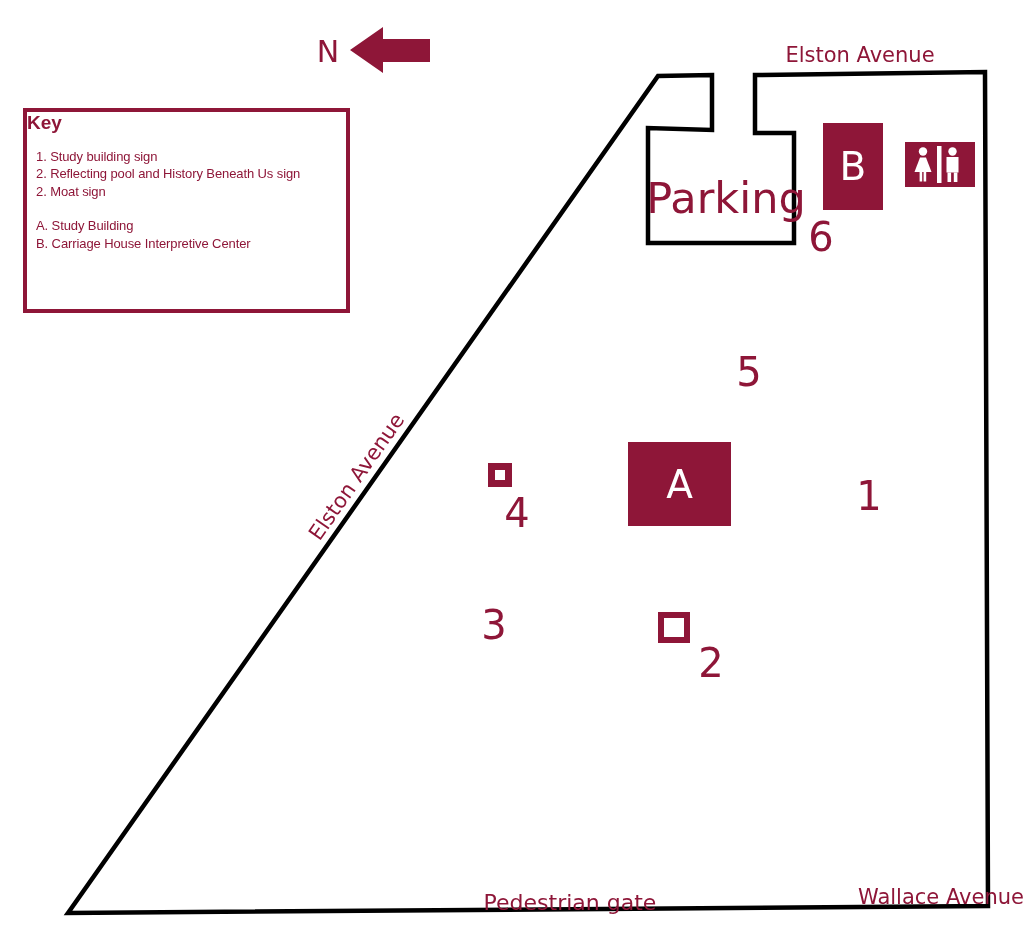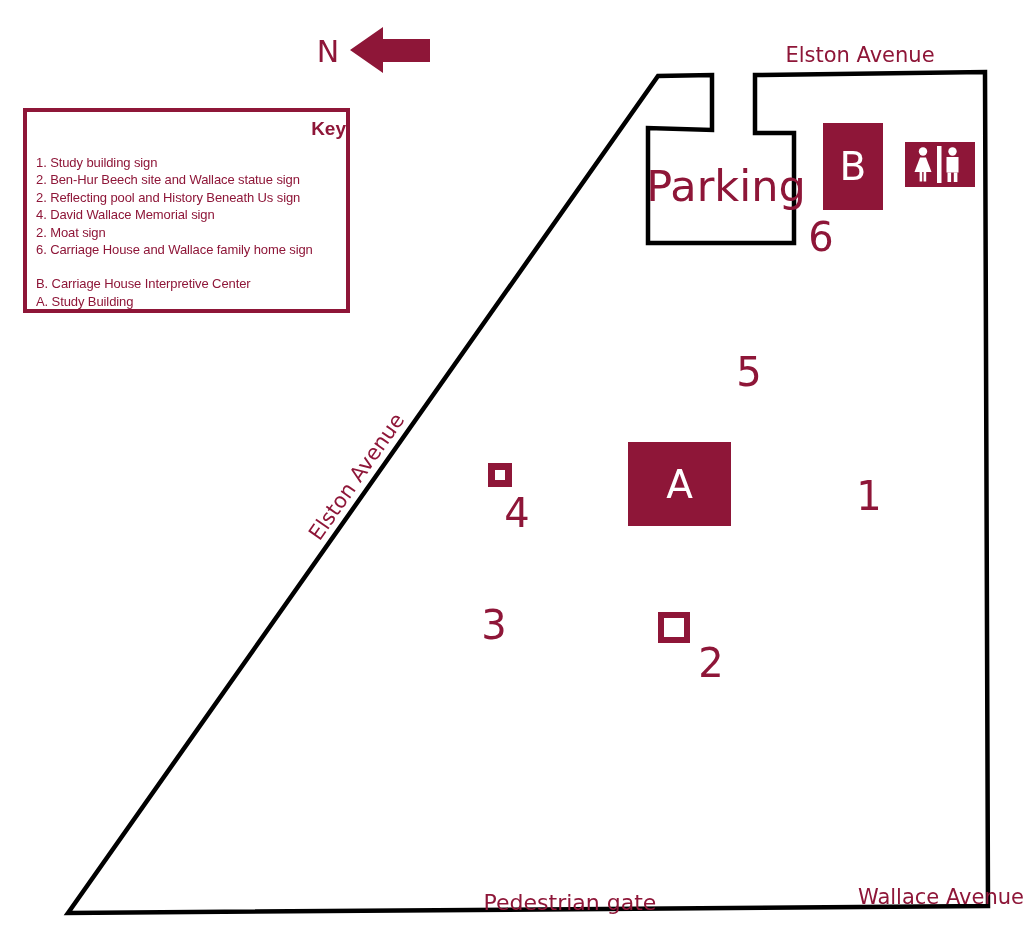--- a/index.html
+++ b/index.html
@@ -14,21 +14,21 @@
   .layer{position:absolute;left:0;top:0;}
   .lbl{
     position:absolute;
     transform:translate(-50%,-50%);
     color:#8E1638;
     white-space:nowrap;
     line-height:1;
   }
   .street{font-size:21px;}
   .marker{font-size:40px;}
-  .big{font-size:43px;}
+  .big{font-size:43px;margin-top:12px;}
   .north-n{font-size:30px;}
   .diag{transform:translate(-50%,-50%) rotate(-55deg);}
   .bldg{
     position:absolute;
     background:#8E1638;
     display:flex;
     align-items:center;
     justify-content:center;
     color:#ffffff;
   }
@@ -43,24 +43,23 @@
   .keybox{
     position:absolute;
     left:23px; top:108px;
     width:327px; height:205px;
     border:4px solid #8E1638;
     box-sizing:border-box;
     color:#8E1638;
     font-family:"Liberation Sans", sans-serif;
   }
   .key-title{
-    text-align:right;
+    text-align:left;
     font-weight:bold;
     font-size:19px;
-    margin-top:6px;
   }
   .key-items{margin-top:14px;padding:0 9px;}
   .key-item{font-size:13px;line-height:17.4px;letter-spacing:-0.1px;}
   .key-spacer{height:17px;}
 </style>
 </head>
 <body>
 
 <div class="stage">
 
@@ -87,28 +86,25 @@
       </g>
     </g>
   </svg>
 
   <div class="lbl north-n" style="left:328px;top:52px;">N</div>
 
   <div class="keybox">
     <div class="key-title">Key</div>
     <div class="key-items">
       <div class="key-item">1. Study building sign</div>
-      <div class="key-item">2. Ben-Hur Beech site and Wallace statue sign</div>
       <div class="key-item">2. Reflecting pool and History Beneath Us sign</div>
-      <div class="key-item">4. David Wallace Memorial sign</div>
       <div class="key-item">2. Moat sign</div>
-      <div class="key-item">6. Carriage House and Wallace family home sign</div>
       <div class="key-spacer"></div>
+      <div class="key-item">A. Study Building</div>
       <div class="key-item">B. Carriage House Interpretive Center</div>
-      <div class="key-item">A. Study Building</div>
     </div>
   </div>
 
   <div class="lbl street" style="left:860px;top:55px;">Elston Avenue</div>
   <div class="lbl street diag" style="left:357px;top:477px;">Elston Avenue</div>
   <div class="lbl street" style="left:941px;top:897px;">Wallace Avenue</div>
   <div class="lbl street" style="left:570px;top:887px;font-size:22px;margin-top:16px;">Pedestrian gate</div>
 
   <div class="lbl big" style="left:726px;top:186px;">Parking</div>
 

